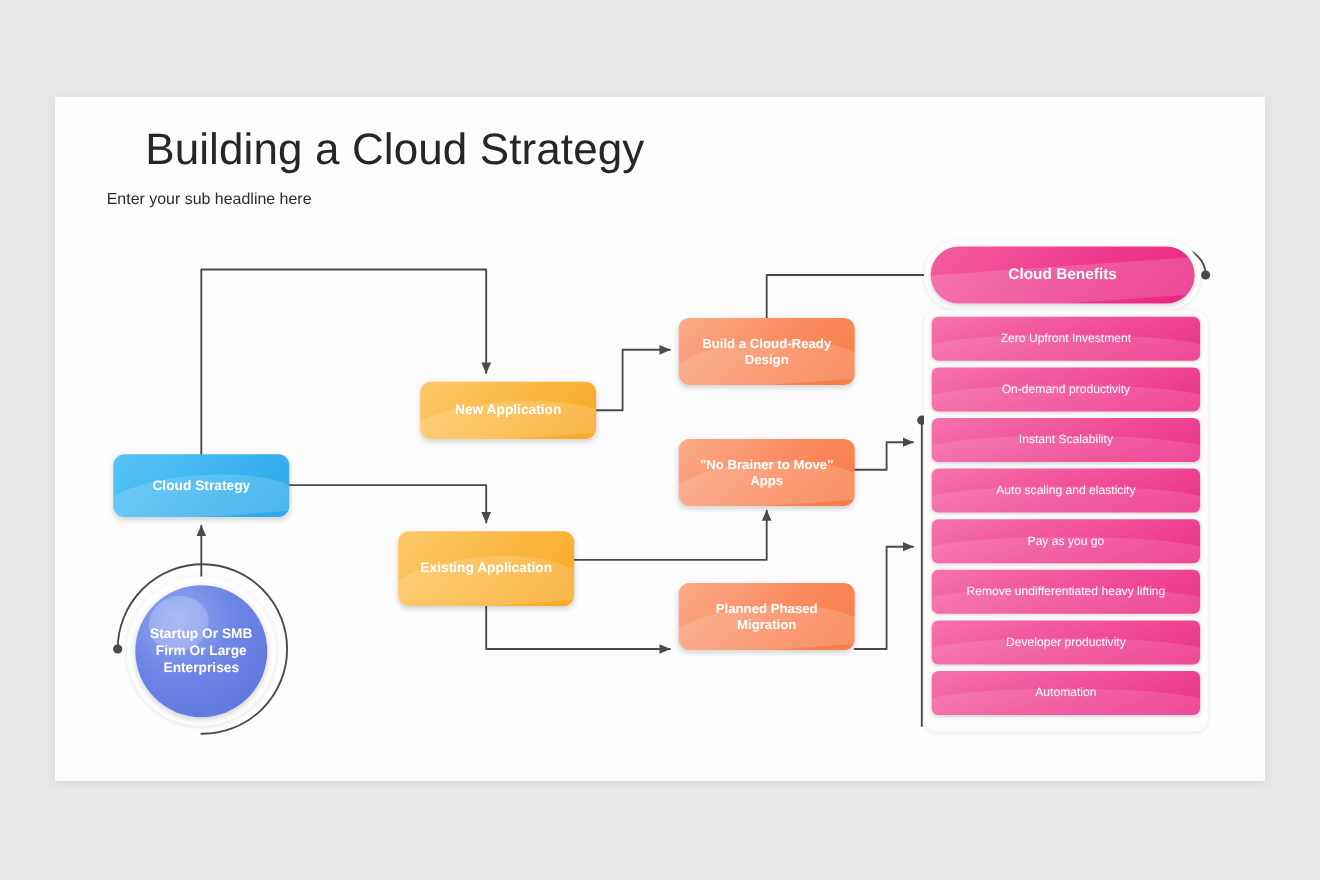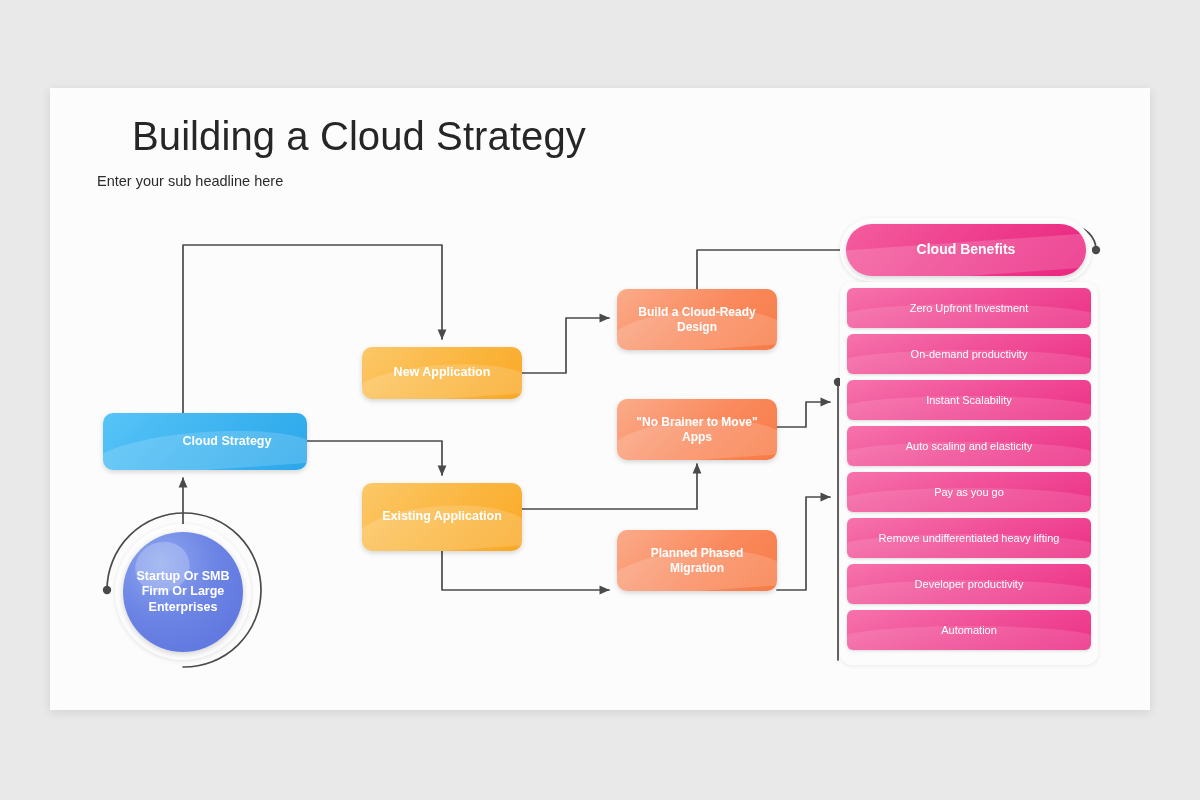--- a/index.html
+++ b/index.html
@@ -45,41 +45,40 @@
     position:absolute;left:-6%;top:34%;width:112%;height:66%;
     background:rgba(255,255,255,.16);
     border-radius:50% 50% 0 0 / 70% 70% 0 0;
     transform:rotate(-4deg);z-index:2;
   }
 
   
   #cloud-strategy{
     left:103px;top:413px;width:160px;height:57px;font-size:12.5px;
     background:linear-gradient(135deg,#57c4f7 0%,#3cb3f0 55%,#2ba7ea 100%);
-    padding-left:44px;
   }
   
   #enterprises{
     left:123px;top:532px;width:120px;height:120px;border-radius:50%;
     font-size:12.5px;
     background:radial-gradient(circle at 32% 26%,#8fa8f0 0%,#6c84e4 45%,#5a72dd 100%);
     box-shadow:0 2px 6px rgba(0,0,0,.18);
   }
   #enterprises .sheen{
     left:10%;top:8%;width:46%;height:42%;border-radius:50%;
     background:rgba(255,255,255,.22);transform:rotate(-20deg);
   }
   .circle-ring{
     position:absolute;left:115px;top:524px;width:136px;height:136px;
     border-radius:50%;background:#fdfdfd;box-shadow:0 1px 4px rgba(0,0,0,.10);
   }
 
   
   #new-application{
-    left:362px;top:347px;width:160px;height:52px;font-size:12.5px;
+    left:382px;top:347px;width:160px;height:52px;font-size:12.5px;
     background:linear-gradient(135deg,#fcc869 0%,#fbb63f 55%,#f9a825 100%);
   }
   #existing-application{
     left:362px;top:483px;width:160px;height:68px;font-size:12.5px;
     background:linear-gradient(135deg,#fcc869 0%,#fbb63f 55%,#f9a825 100%);
   }
 
   
   #build-cloud-ready,#no-brainer,#planned-phased{
     width:160px;height:61px;font-size:12px;

